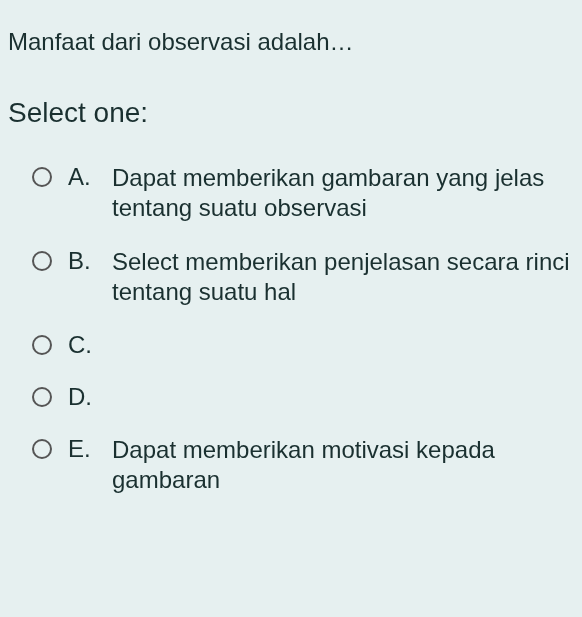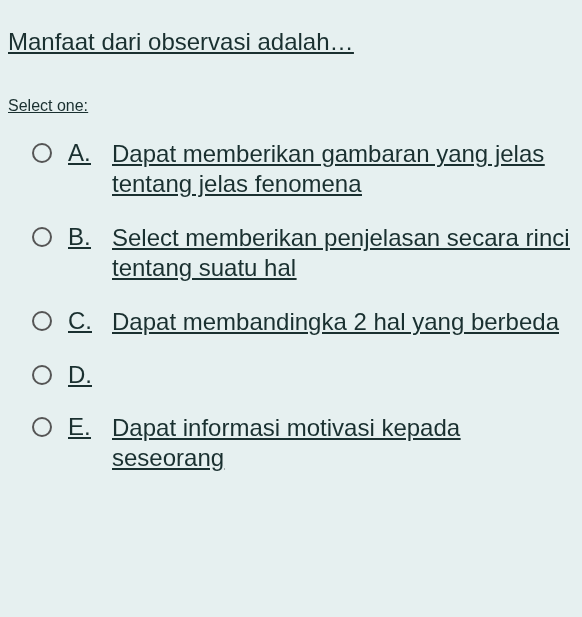--- a/index.html
+++ b/index.html
@@ -1,39 +1,38 @@
 <!DOCTYPE html>
 <html><head>
   <meta charset="utf-8">
   <style>
     * {
       margin: 0;
       padding: 0;
       box-sizing: border-box;
-      text-decoration: underline;
     }
     body {
       background-color: #e6f0f0;
       font-family: Arial, Helvetica, sans-serif;
       width: 582px;
       height: 617px;
       padding: 8px;
       color: #1a3030;
     }
     .question-text {
       font-size: 24px;
       color: #1a3030;
       margin-bottom: 40px;
       margin-top: 18px;
       line-height: 1.3;
     }
     .prompt {
-      font-size: 16px;
+      font-size: 28px;
       color: #1a3030;
-      margin-bottom: 24px;
+      margin-bottom: 34px;
     }
     .options {
       padding-left: 24px;
     }
     .option-row {
       display: flex;
       align-items: flex-start;
       margin-bottom: 24px;
       gap: 16px;
     }
@@ -78,47 +77,46 @@
 
 <div class="prompt">Select one:</div>
 
 <div class="options">
 
   <label class="option-row">
     <span class="radio-wrap">
       <input type="radio" name="q1" style="">
     </span>
     <span class="letter">A.</span>
-    <span class="answer-text">Dapat memberikan gambaran yang jelas tentang jelas fenomena</span>
+    <span class="answer-text">Dapat memberikan gambaran yang jelas tentang suatu observasi</span>
   </label>
 
   <label class="option-row">
     <span class="radio-wrap">
       <input type="radio" name="q1" style="">
     </span>
     <span class="letter">B.</span>
     <span class="answer-text">Select memberikan penjelasan secara rinci tentang suatu hal</span>
   </label>
 
   <label class="option-row">
     <span class="radio-wrap">
       <input type="radio" name="q1" style="">
     </span>
     <span class="letter">C.</span>
-    <span class="answer-text">Dapat membandingka 2 hal yang berbeda</span>
   </label>
 
   <label class="option-row">
     <span class="radio-wrap">
       <input type="radio" name="q1" style="">
     </span>
     <span class="letter">D.</span>
   </label>
 
   <label class="option-row">
     <span class="radio-wrap">
       <input type="radio" name="q1" style="">
     </span>
     <span class="letter">E.</span>
-    <span class="answer-text">Dapat informasi motivasi kepada seseorang</span>
+    <span class="answer-text">Dapat memberikan motivasi kepada gambaran</span>
   </label>
 
 </div>
 
 </body></html>

